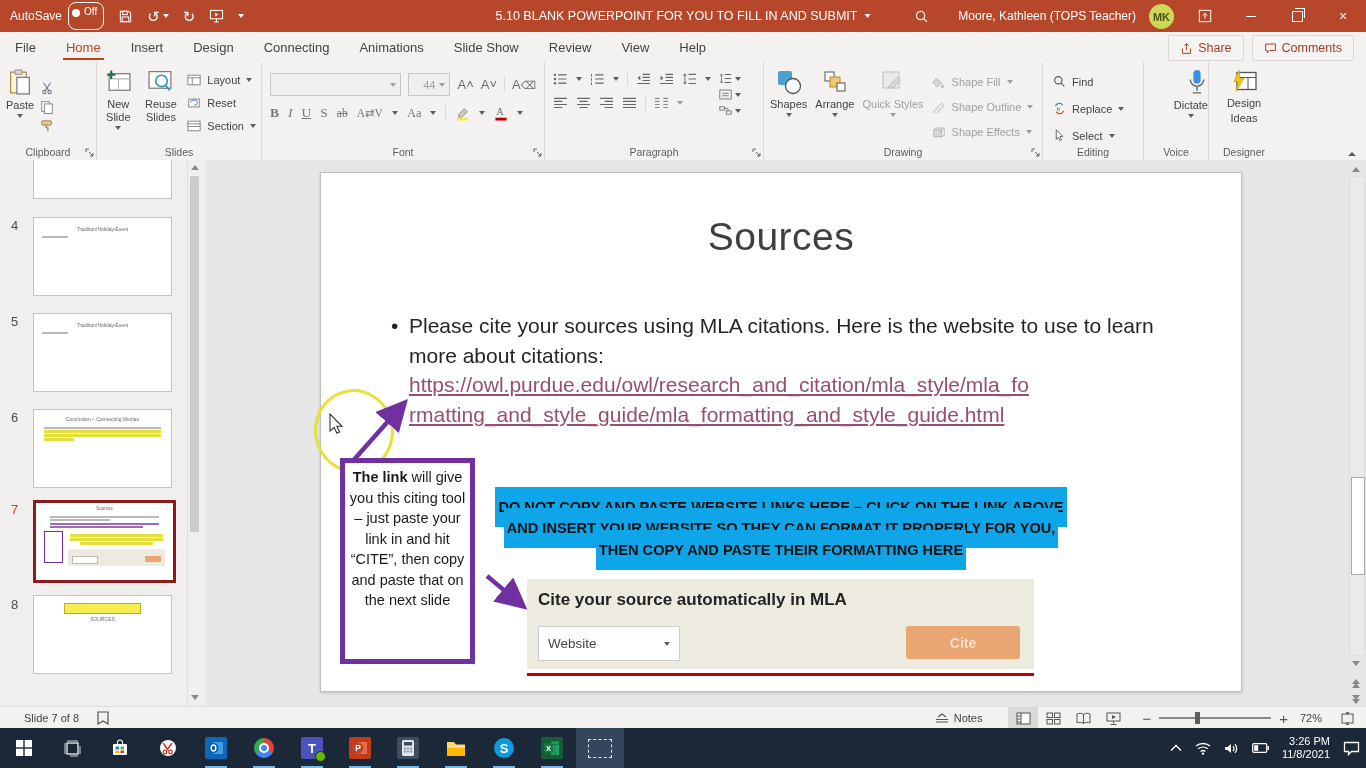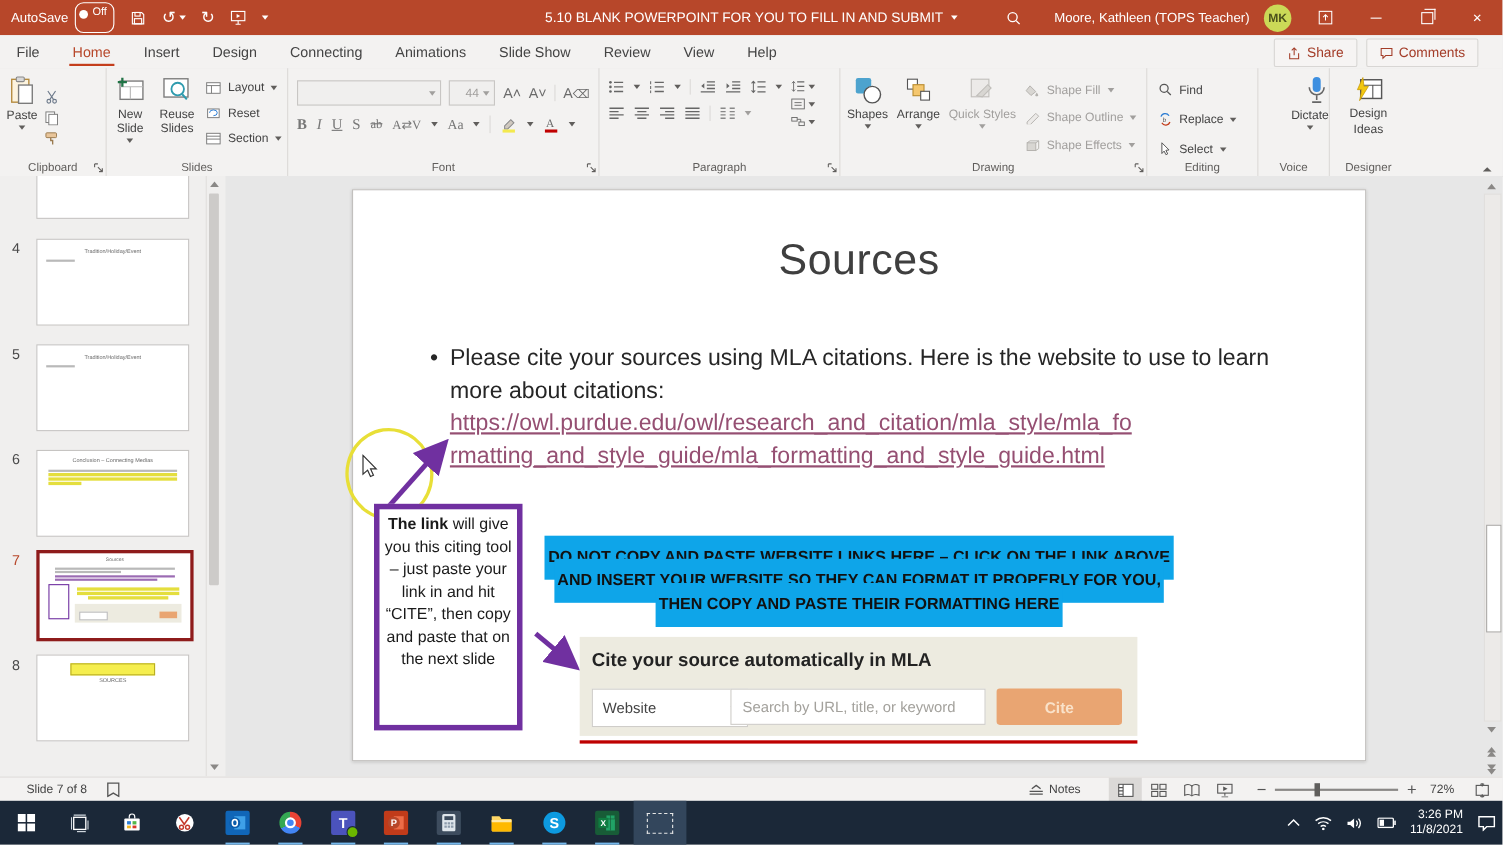--- a/index.html
+++ b/index.html
@@ -27,21 +27,21 @@
   .winbtn{width:46px;height:32px;display:flex;align-items:center;justify-content:center;color:#fff;font-size:14px;}
   .min-glyph{display:block;width:10px;border-top:1px solid #fff;}
   .restore-glyph{position:relative;width:9px;height:9px;border:1px solid #fff;}
   .restore-glyph::before{content:"";position:absolute;left:2px;top:-4px;width:9px;height:9px;border:1px solid #fff;border-left:none;border-bottom:none;}
 
   
   .tabrow{position:absolute;left:0;top:32px;width:1366px;height:30px;background:#f3f2f1;display:flex;align-items:center;}
   .rtab{padding:0 15px;font-size:13px;color:#444;height:30px;display:flex;align-items:center;position:relative;}
   .rtab.active{color:#B7472A;}
   .rtab.active::after{content:"";position:absolute;left:12px;right:12px;bottom:2px;border-bottom:2.5px solid #C43E1C;}
-  .tab-actions{position:absolute;right:22px;top:3px;display:flex;gap:8px;}
+  .tab-actions{position:absolute;right:12px;top:3px;display:flex;gap:8px;}
   .pillbtn{display:flex;align-items:center;gap:5px;height:24px;padding:0 11px;background:#f6f4f3;border:1px solid #d8d6d4;border-radius:2px;font-size:12.5px;color:#a33c28;}
 
   
   .ribbon{position:absolute;left:0;top:62px;width:1366px;height:98px;background:#f3f2f1;border-bottom:1px solid #d2d0ce;display:flex;}
   .rgroup{position:relative;height:98px;border-right:1px solid #dcdad8;flex:none;}
   .glabel{position:absolute;left:0;right:0;bottom:2px;text-align:center;font-size:10.5px;color:#605e5c;}
   .launcher{position:absolute;right:2px;bottom:3px;}
   .bigbtn{display:flex;flex-direction:column;align-items:center;justify-content:flex-start;gap:3px;padding-top:7px;height:74px;font-size:11px;color:#444;}
   .bigbtn .lbl{text-align:center;line-height:13px;display:flex;flex-direction:column;align-items:center;gap:2px;}
   .smallbtn{display:flex;align-items:center;gap:6px;font-size:11px;color:#444;height:21px;}
@@ -736,21 +736,20 @@
           </defs>
         <line x1="8" y1="8" x2="38" y2="33" stroke="#7030A0" stroke-width="4.5" marker-end="url(#ah2)"></line>
       </svg>
 
       <div class="citebox">
         <div class="cb-head">Cite your source automatically in MLA</div>
         <div class="cb-select">
           <span>Website</span>
           <span class="chev"></span>
         </div>
-        <input class="cb-input" type="text" placeholder="Search by URL, title, or keyword" style="">
         <button class="cb-btn">Cite</button>
       </div>
       <div class="redline"></div>
     </div>
 
     <div class="right-sb">
       <span class="sb-btn" style="top:2px;left:0;">
           <span class="tri-up"></span>
         </span>
       <div class="rsb-track">

